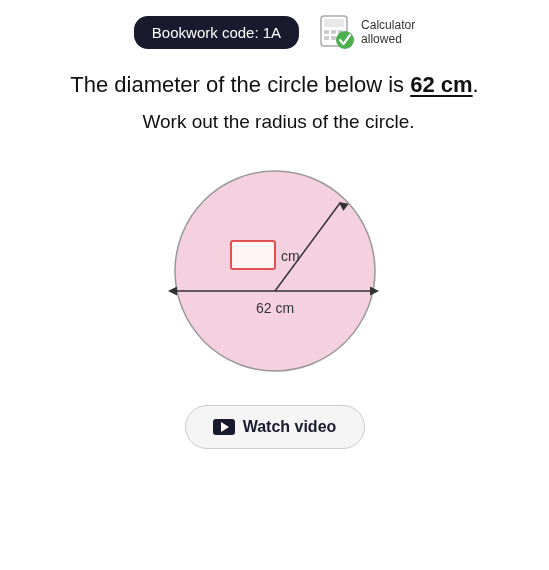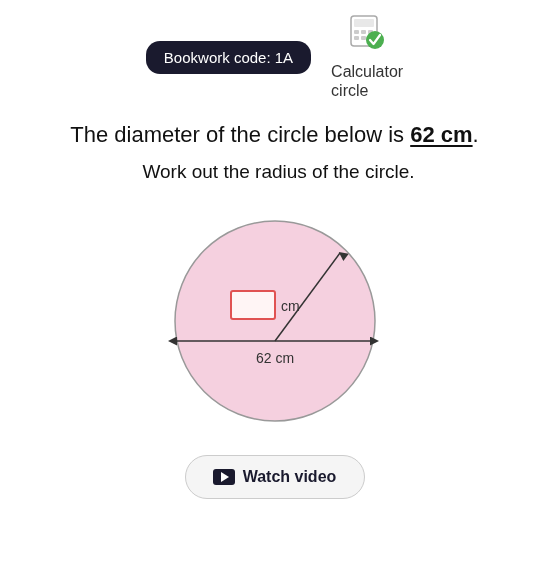--- a/index.html
+++ b/index.html
@@ -26,24 +26,23 @@
       color: #ffffff;
       padding: 8px 18px;
       border-radius: 14px;
       font-size: 15px;
       font-weight: 500;
     }
 
     .calculator-badge {
       display: flex;
       align-items: center;
-      gap: 12px;
-      font-size: 16px;
+      gap: 6px;
+      font-size: 12px;
       color: #333;
-      flex-direction: column;
     }
 
     .calculator-icon {
       width: 36px;
       height: 36px;
       position: relative;
     }
 
     .question-title {
       text-align: center;
@@ -138,21 +137,21 @@
         <rect x="5" y="22" width="5" height="4" rx="1" fill="#ccc"></rect>
         <rect x="12" y="22" width="5" height="4" rx="1" fill="#ccc"></rect>
         <rect x="19" y="22" width="5" height="4" rx="1" fill="#ccc"></rect>
 
         <circle cx="26" cy="26" r="9" fill="#4caf50"></circle>
         <polyline points="21,26 24.5,30 31,21" fill="none" stroke="white" stroke-width="2.2" stroke-linecap="round" stroke-linejoin="round"></polyline>
       </svg>
     </div>
     <div style="display:flex;flex-direction:column;line-height:1.2;">
       <span>Calculator</span>
-      <span>circle</span>
+      <span>allowed</span>
     </div>
   </div>
 </div>
 
 <div class="question-title">
   <span>The diameter of the circle below is </span><span class="highlight">62 cm</span>.
 </div>
 
 <div class="sub-question">Work out the radius of the circle.</div>
 

